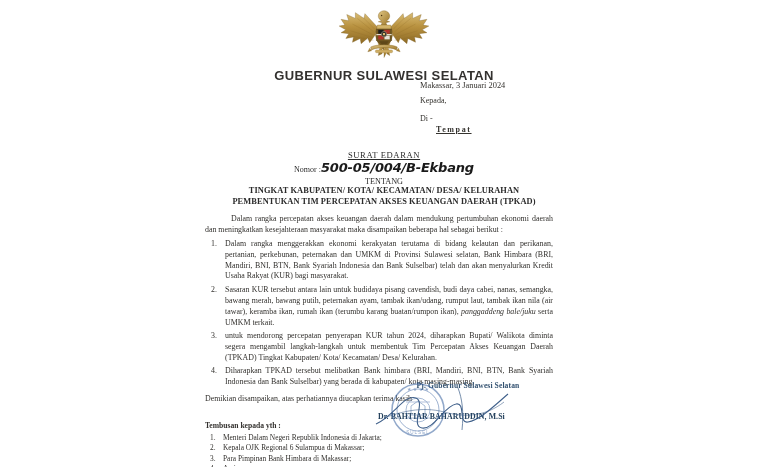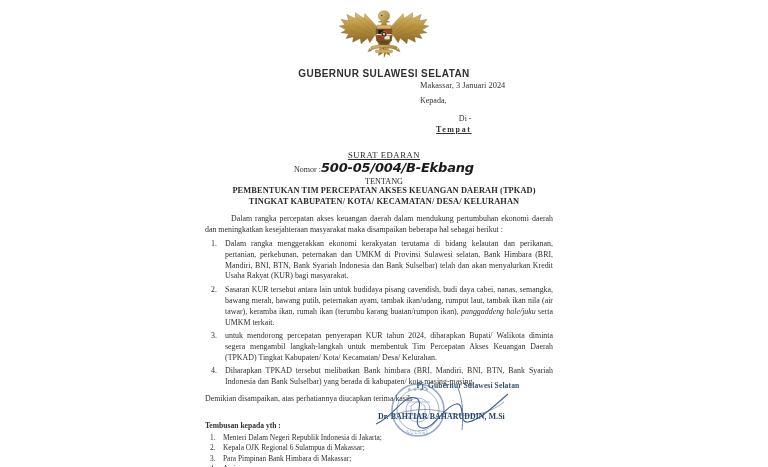--- a/index.html
+++ b/index.html
@@ -38,21 +38,21 @@
 
   
   .gov-title {
     position: absolute;
     left: 0;
     right: 0;
     top: 68px;
     text-align: center;
     font-family: "Liberation Sans", sans-serif;
     font-weight: bold;
-    font-size: 10px;
+    font-size: 13px;
     letter-spacing: 0.4px;
     color: #33312f;
   }
 
   
   .placedate {
     position: absolute;
     left: 420px;
     top: 81px;
     font-size: 8.4px;
@@ -71,21 +71,20 @@
   .addressee .kepada { margin-left: 28px; }
   .addressee .yth-row {
     display: flex;
     gap: 6px;
   }
   .addressee .yth-label { width: 22px; font-weight: bold; }
   .addressee .yth-lines { font-weight: bold; }
   .addressee .di {
     margin-top: 7px;
     margin-left: 28px;
-    text-align: right;
   }
   .addressee .tempat {
     margin-left: 44px;
     letter-spacing: 1.6px;
     font-weight: bold;
     text-decoration: underline;
     text-align: center;
   }
 
   
@@ -324,22 +323,22 @@
 
   <div class="doc-type">
     <span class="label">SURAT EDARAN</span>
   </div>
   <div class="doc-number">
     <span>Nomor :</span><span class="num-hand">500-05/004/B-Ekbang</span>
   </div>
 
   <div class="tentang">TENTANG</div>
   <div class="subject">
+    <div>TINGKAT KABUPATEN/ KOTA/ KECAMATAN/ DESA/ KELURAHAN</div>
     <div>PEMBENTUKAN TIM PERCEPATAN AKSES KEUANGAN DAERAH (TPKAD)</div>
-    <div>TINGKAT KABUPATEN/ KOTA/ KECAMATAN/ DESA/ KELURAHAN</div>
   </div>
 
   <div class="body-wrap">
     <p class="lead">Dalam rangka percepatan akses keuangan daerah dalam mendukung pertumbuhan ekonomi daerah dan meningkatkan kesejahteraan masyarakat maka disampaikan beberapa hal sebagai berikut :</p>
     <ol class="items">
       <li>Dalam rangka menggerakkan ekonomi kerakyatan terutama di bidang kelautan dan perikanan, pertanian, perkebunan, peternakan dan UMKM di Provinsi Sulawesi selatan, Bank Himbara (BRI, Mandiri, BNI, BTN, Bank Syariah Indonesia dan Bank Sulselbar) telah dan akan menyalurkan Kredit Usaha Rakyat (KUR) bagi masyarakat.</li>
       <li><span>Sasaran KUR tersebut antara lain untuk budidaya pisang cavendish, budi daya cabei, nanas, semangka, bawang merah, bawang putih, peternakan ayam, tambak ikan/udang, rumput laut, tambak ikan nila (air tawar), keramba ikan, rumah ikan (terumbu karang buatan/rumpon ikan), </span><span class="it">panggaddeng bale/juku</span><span> serta UMKM terkait.</span></li>
       <li>untuk mendorong percepatan penyerapan KUR tahun 2024, diharapkan Bupati/ Walikota diminta segera mengambil langkah-langkah untuk membentuk Tim Percepatan Akses Keuangan Daerah (TPKAD) Tingkat Kabupaten/ Kota/ Kecamatan/ Desa/ Kelurahan.</li>
       <li>Diharapkan TPKAD tersebut melibatkan Bank himbara (BRI, Mandiri, BNI, BTN, Bank Syariah Indonesia dan Bank Sulselbar) yang berada di kabupaten/ kota masing-masing.</li>
     </ol>

